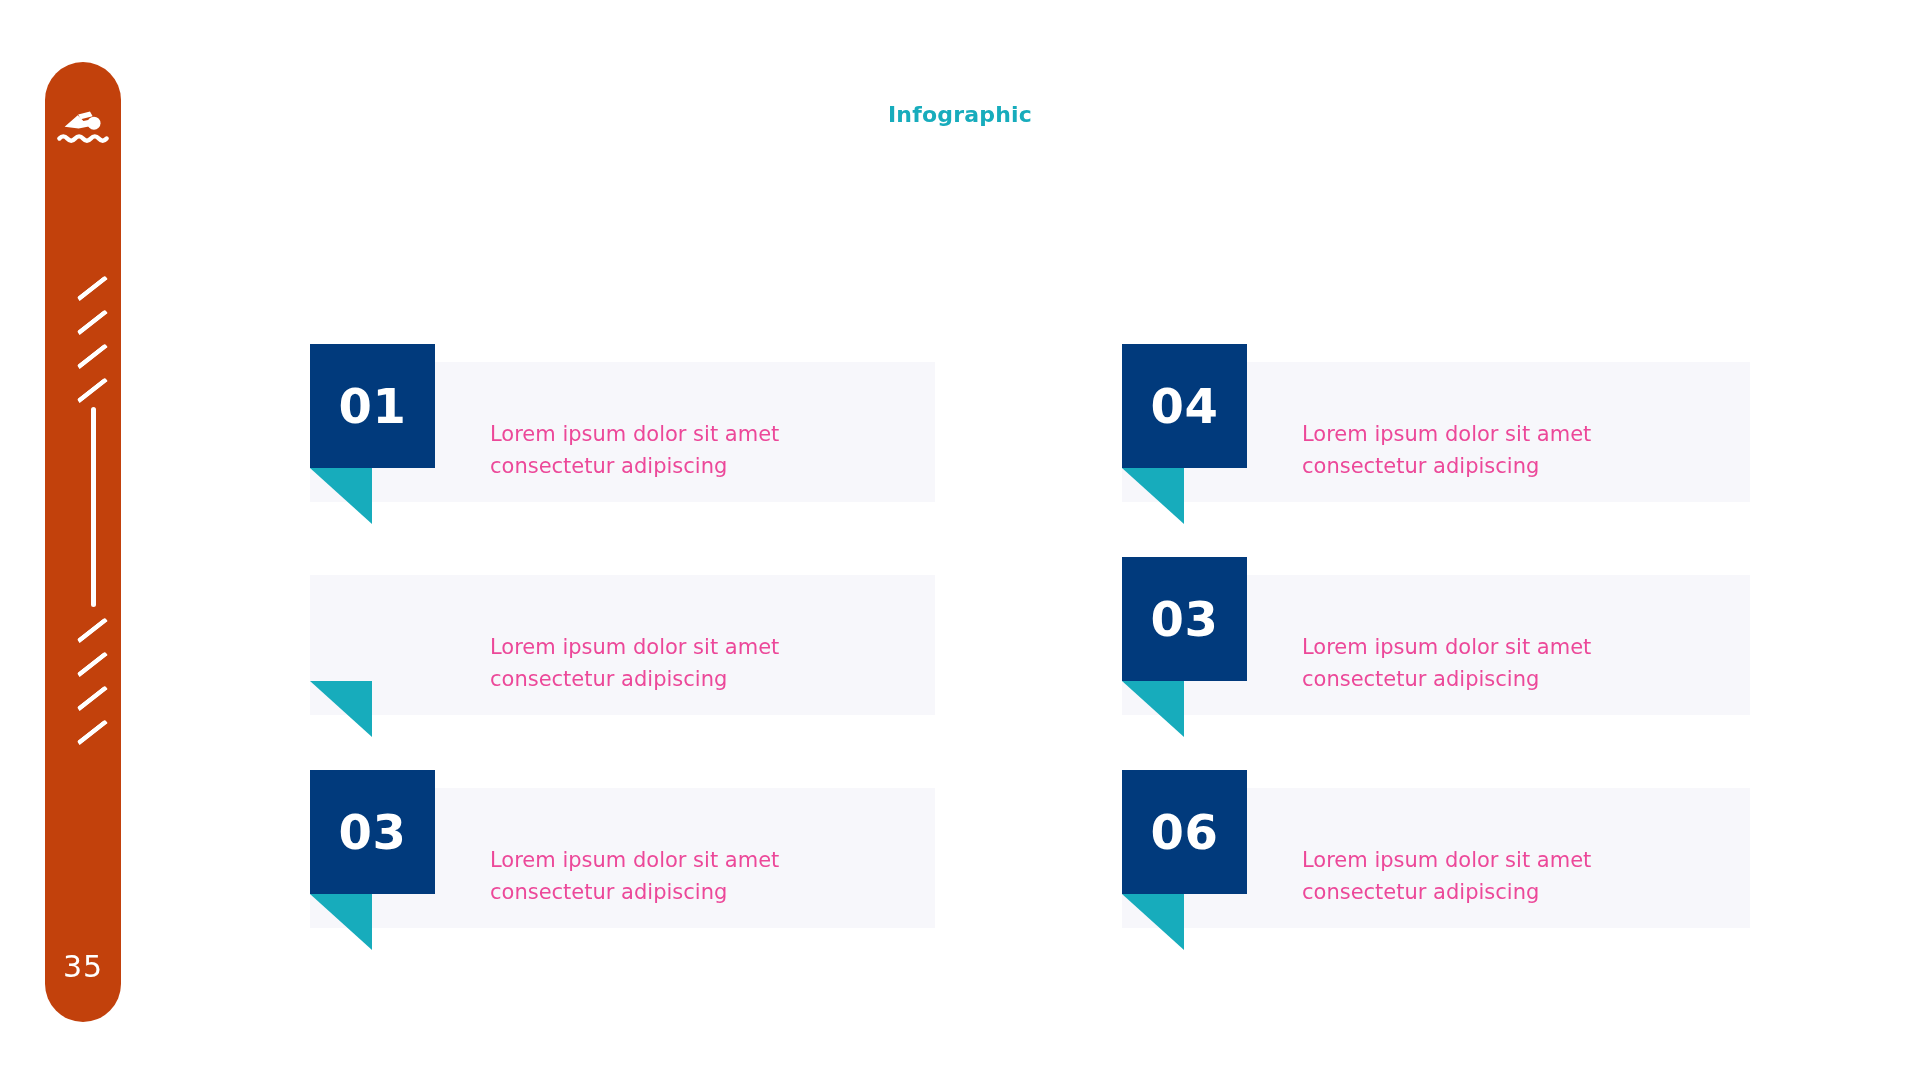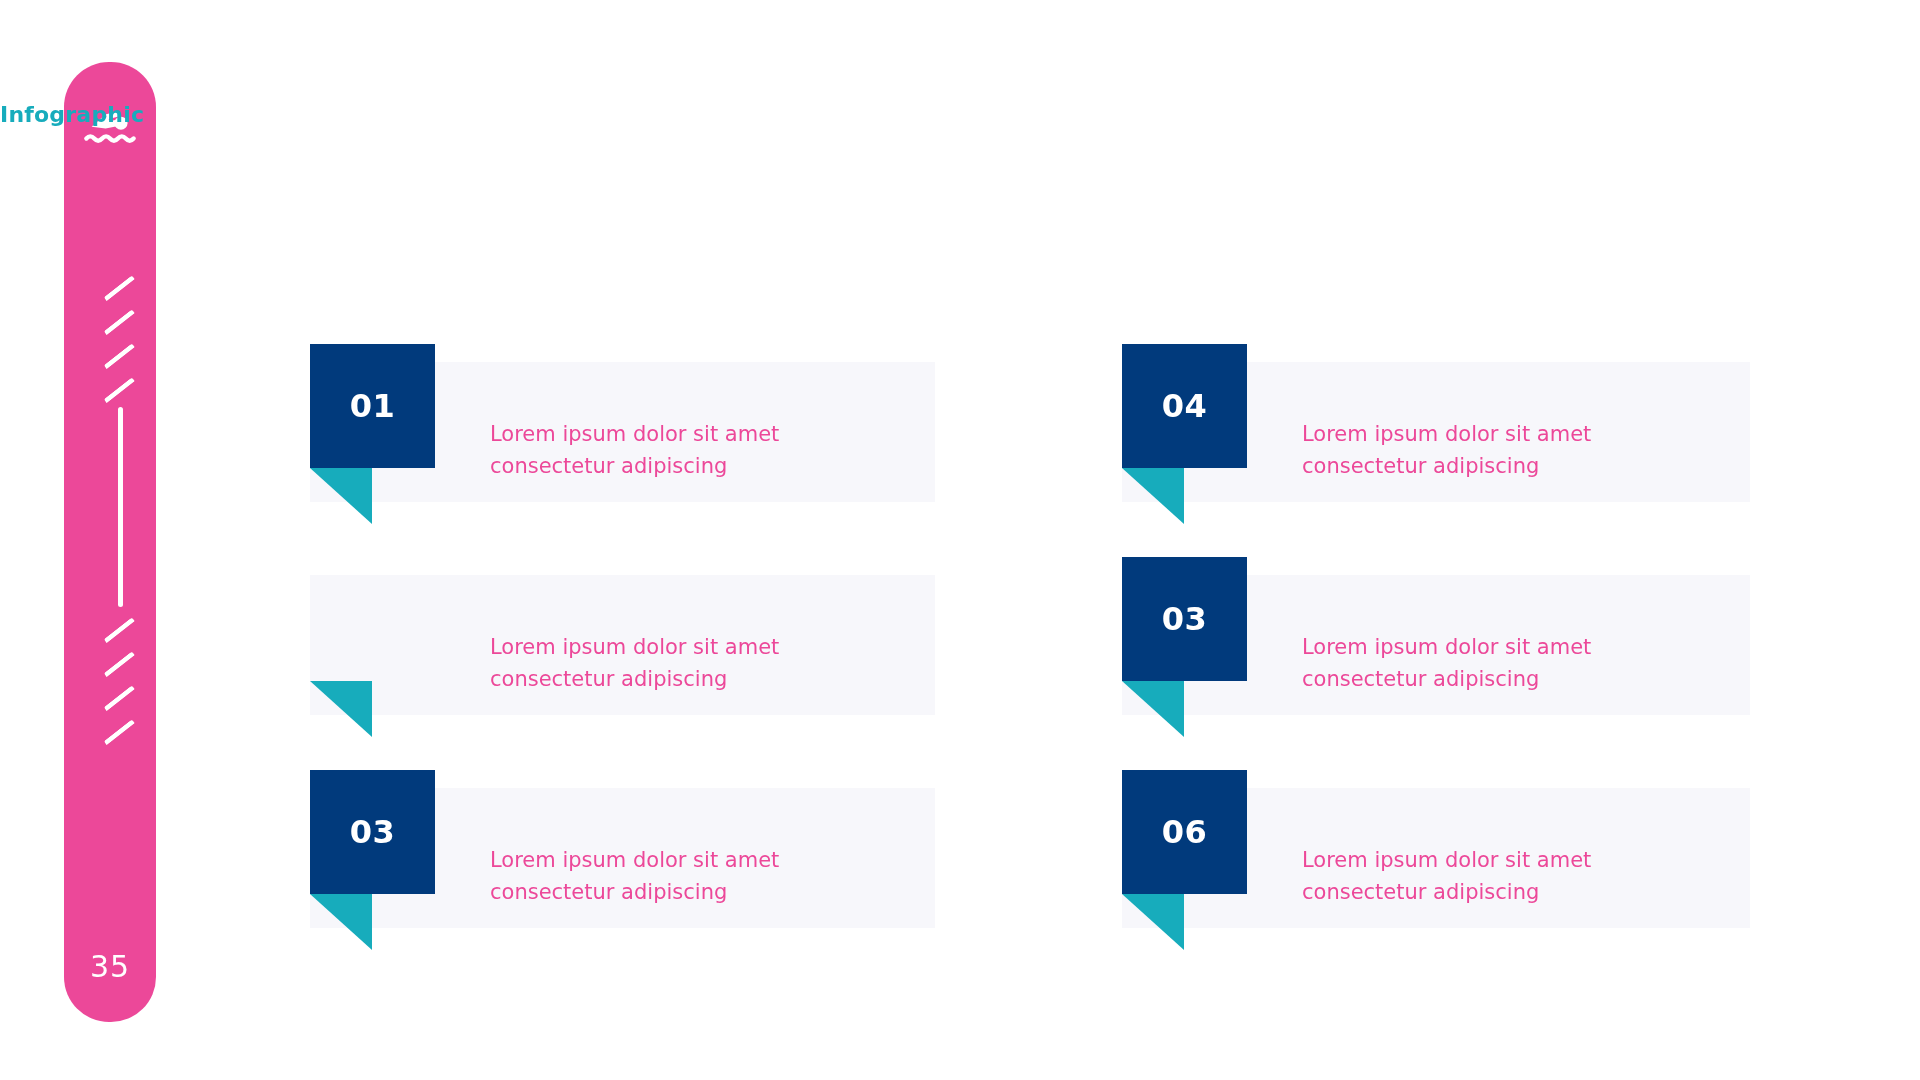--- a/index.html
+++ b/index.html
@@ -11,25 +11,25 @@
     width: 1920px;
     height: 1080px;
     position: relative;
     overflow: hidden;
     font-family: "DejaVu Sans", "Liberation Sans", sans-serif;
   }
 
   
   .sidebar {
     position: absolute;
-    left: 64px;
+    left: 45px;
     top: 62px;
-    width: 92px;
+    width: 76px;
     height: 960px;
-    background: #ec4899;
+    background: #c2410c;
     border-radius: 45px;
   }
   .sidebar-icon {
     position: absolute;
     left: 50%;
     top: 38px;
     transform: translateX(-50%);
     width: 56px;
     height: 56px;
   }
@@ -82,20 +82,21 @@
     font-weight: 400;
     letter-spacing: 1px;
   }
 
   
   .header {
     position: absolute;
     left: 0;
     right: 0;
     top: 104px;
+    text-align: center;
   }
   .eyebrow {
     color: #17ACBC;
     font-size: 22px;
     font-weight: 600;
     letter-spacing: 0.2px;
     line-height: 1;
   }
   .page-title {
     margin-top: 18px;
@@ -138,21 +139,21 @@
     top: 0;
     width: 125px;
     height: 124px;
     background: #013A7C;
     display: flex;
     align-items: center;
     justify-content: center;
   }
   .item-number {
     color: #ffffff;
-    font-size: 32px;
+    font-size: 48px;
     font-weight: bold;
     letter-spacing: 0.5px;
   }
   .item-tail-fix {
     position: absolute;
     left: 0;
     top: 124px;
     width: 62px;
     height: 56px;
     background: #17ACBC;

